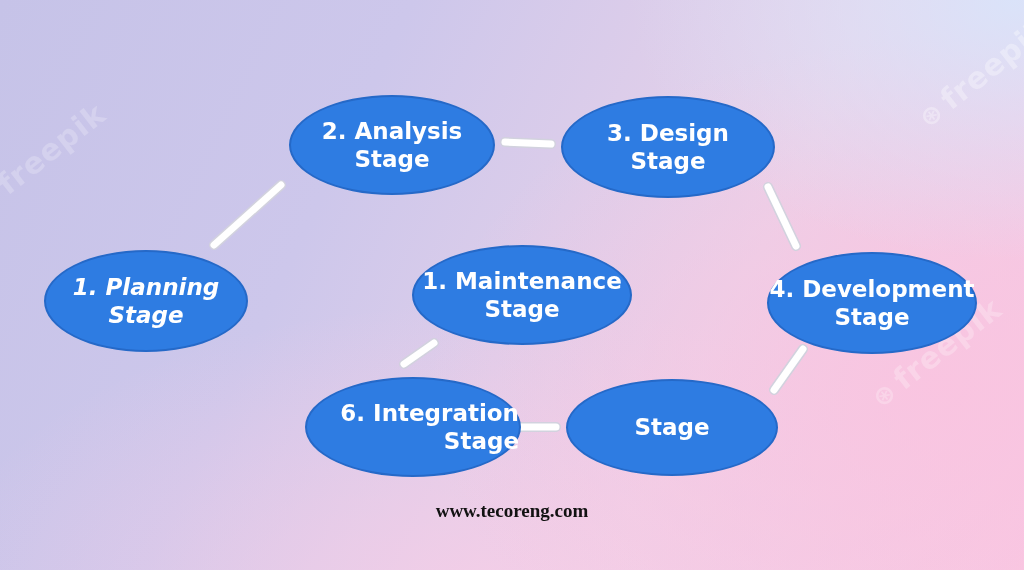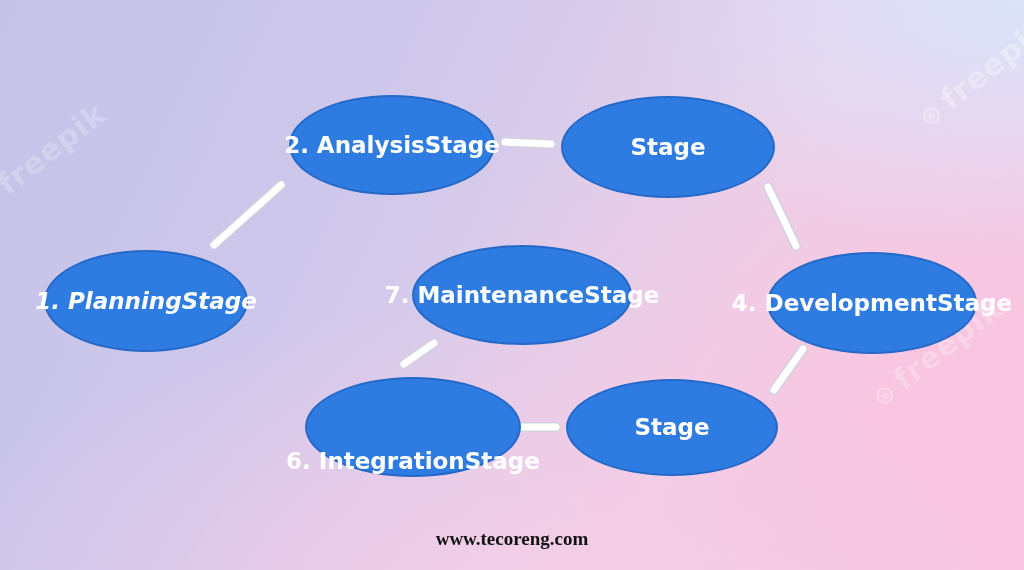--- a/index.html
+++ b/index.html
@@ -16,42 +16,42 @@
   }
   .connector-layer{position:absolute;left:0;top:0;width:1024px;height:570px;}
   .conn-under{stroke:var(--connector-outline,#cfcfdc);stroke-width:10;stroke-linecap:round;fill:none;}
   .conn-over{stroke:var(--connector,#ffffff);stroke-width:7;stroke-linecap:round;fill:none;}
   .stage{
     position:absolute;
     background:var(--node-fill,#2e7ce2);
     border:2px solid var(--node-border,#2569c8);
     border-radius:50%;
     box-sizing:border-box;
-    display:flex;justify-content:center;align-items:center;
+    display:flex;flex-direction:column;justify-content:center;align-items:center;
     color:var(--node-text,#ffffff);
     font-weight:bold;
     font-size:23px;
     line-height:1.22;
     text-align:center;
     white-space:nowrap;
   }
   .watermark{
     position:absolute;
     transform:rotate(-38deg);
     color:rgba(255,255,255,0.32);
     font-size:30px;
     font-weight:bold;
     letter-spacing:1px;
     pointer-events:none;
     user-select:none;
   }
   .watermark .wm-symbol{font-size:26px;margin-right:6px;}
   #footer-site{
     position:absolute;
-    left:0;right:0;top:528px;
+    left:0;right:0;top:500px;
     text-align:center;
     font-family:"Liberation Serif","DejaVu Serif",serif;
     font-weight:bold;
     font-size:19px;
     color:var(--footer-text,#111111);
   }
 </style>
 </head>
 <body>
 
@@ -92,37 +92,38 @@
     <div>1. Planning</div>
     <div>Stage</div>
   </div>
 
   <div class="stage" style="left:289px;top:95px;width:206px;height:100px;">
     <div>2. Analysis</div>
     <div>Stage</div>
   </div>
 
   <div class="stage" style="left:561px;top:96px;width:214px;height:102px;">
+    <div>3. Design</div>
     <div>Stage</div>
   </div>
 
   <div class="stage" style="left:767px;top:252px;width:210px;height:102px;">
     <div>4. Development</div>
     <div>Stage</div>
   </div>
 
   <div class="stage" style="left:566px;top:379px;width:212px;height:97px;">
     <div>Stage</div>
   </div>
 
   <div class="stage" style="left:305px;top:377px;width:216px;height:100px;align-items:flex-end;">
     <div>6. Integration</div>
     <div>Stage</div>
   </div>
 
   <div class="stage" style="left:412px;top:245px;width:220px;height:100px;">
-    <div>7. Maintenance</div>
+    <div>1. Maintenance</div>
     <div>Stage</div>
   </div>
 
   <div id="footer-site">www.tecoreng.com</div>
 
 </div>
 
 </body></html>

